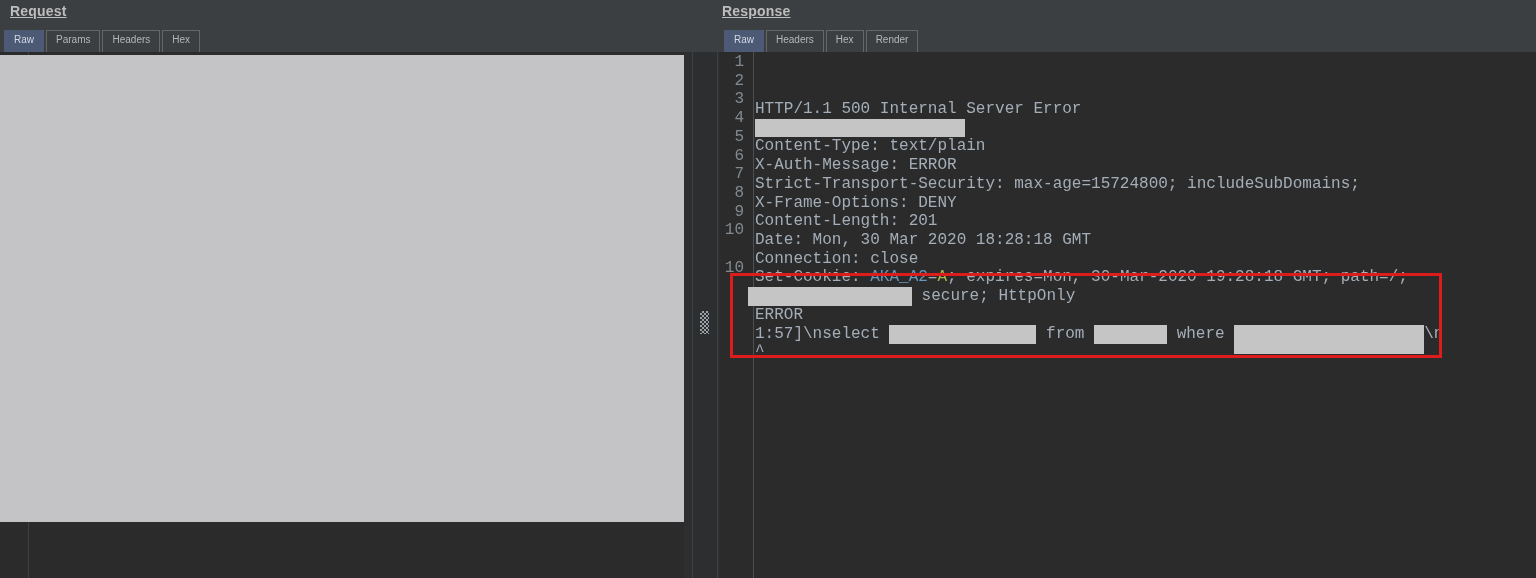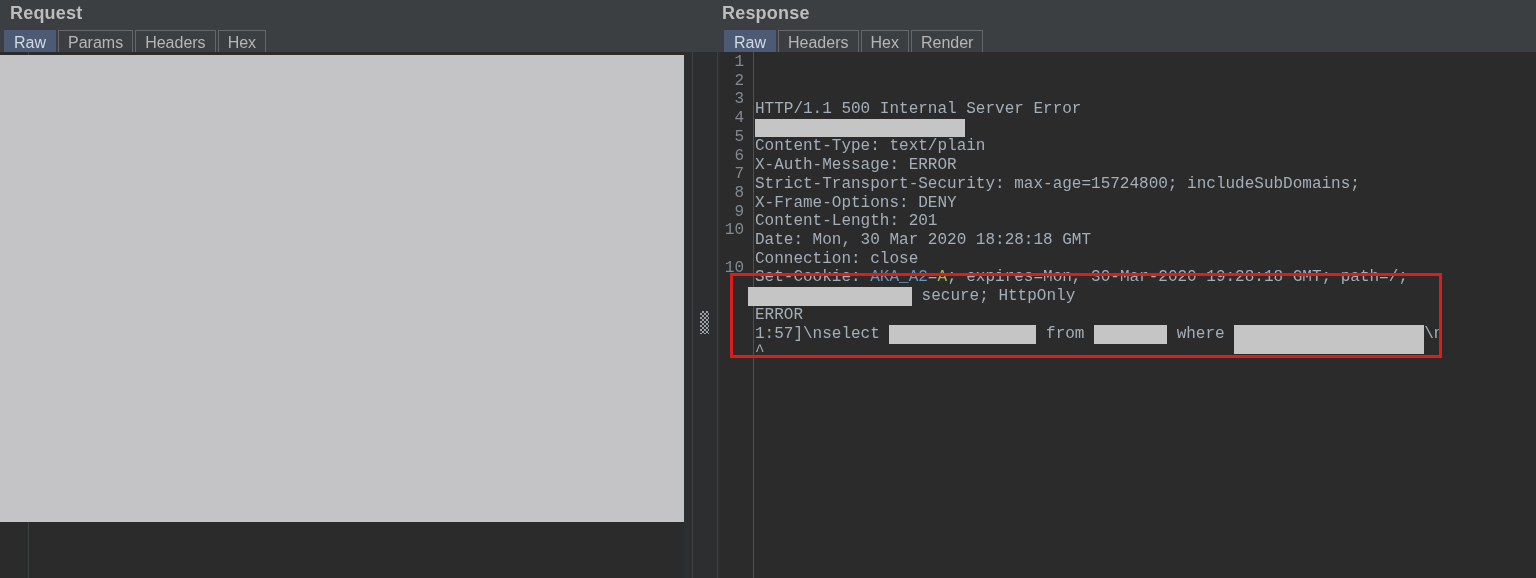--- a/index.html
+++ b/index.html
@@ -14,27 +14,27 @@
     --redact:#c5c5c6;
     --cookie-name:#6897bb;
     --cookie-value:#a9b64e;
   }
   *{box-sizing:border-box;margin:0;padding:0;}
   body{font-family:"Liberation Sans",sans-serif;background:#2b2b2b;}
   .app{position:relative;width:1536px;height:578px;background:var(--editor-bg);overflow:hidden;}
 
   
   .header-band{position:absolute;left:0;top:0;width:1536px;height:52px;background:var(--header-bg);}
-  .panel-title{position:absolute;top:3px;font-size:18px;font-weight:bold;color:#bdbdbd;letter-spacing:.2px;}
+  .panel-title{position:absolute;top:3px;font-size:14px;font-weight:bold;color:#bdbdbd;letter-spacing:.2px;text-decoration:underline;}
   .title-request{left:10px;}
   .title-response{left:722px;}
   .tabs{position:absolute;bottom:0;display:flex;align-items:flex-end;gap:2px;}
   .tabs-request{left:4px;}
   .tabs-response{left:724px;}
-  .tab{font-size:16px;color:#b6b6b6;background:var(--header-bg);border:1px solid #646668;border-bottom:none;padding:3px 9px 4px;height:22px;cursor:pointer;white-space:nowrap;}
+  .tab{font-size:10px;color:#b6b6b6;background:var(--header-bg);border:1px solid #646668;border-bottom:none;padding:3px 9px 4px;height:22px;cursor:pointer;white-space:nowrap;}
   .tab.active{background:var(--selected-tab);border-color:var(--selected-tab);color:#d3d9e3;}
 
   
   .content-band{position:absolute;left:0;top:52px;width:1536px;height:526px;}
 
   
   .request-content{position:absolute;left:0;top:0;width:684px;height:526px;background:var(--editor-bg);}
   .request-gutter-sep{position:absolute;left:28px;top:0;width:1px;height:526px;background:#3e4142;}
   .request-redaction{position:absolute;left:0;top:3px;width:684px;height:467px;background:#c4c4c6;}
 

